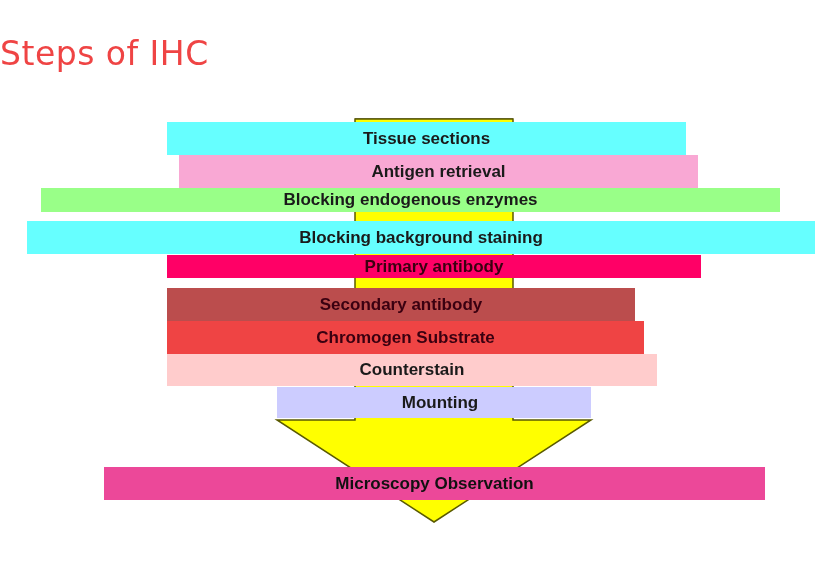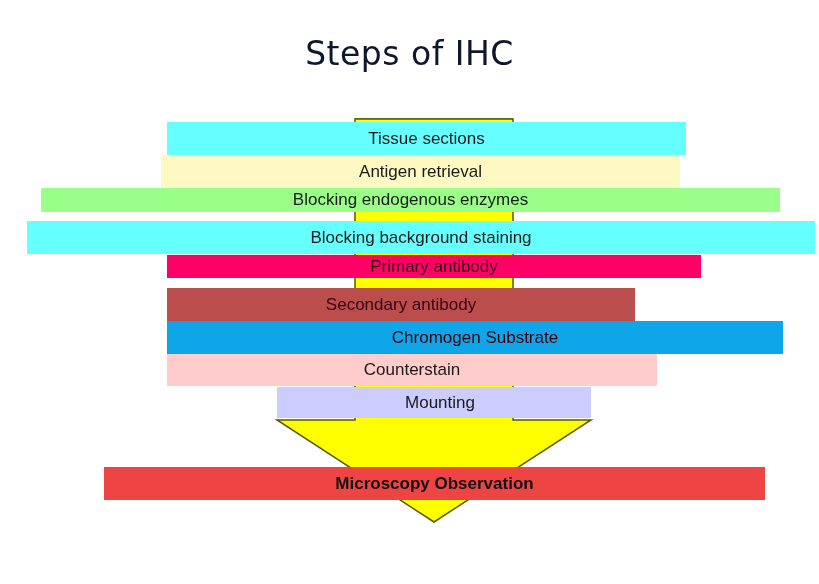--- a/index.html
+++ b/index.html
@@ -12,83 +12,83 @@
       height: 584px;
       position: relative;
       overflow: hidden;
       font-family: "DejaVu Sans", sans-serif;
     }
     .title {
       position: absolute;
       left: 0;
       top: 34px;
       width: 819px;
-      text-align: center;
       font-family: "DejaVu Sans", sans-serif;
       font-size: 33px;
-      color: #0f172a;
+      color: #ef4444;
       letter-spacing: 0.5px;
     }
     .arrow-svg {
       position: absolute;
       left: 0;
       top: 0;
       width: 819px;
       height: 584px;
     }
     .bar {
       position: absolute;
       display: flex;
       align-items: center;
       justify-content: center;
       font-family: "Liberation Sans", sans-serif;
       font-size: 17px;
       color: #1a1a1a;
       box-sizing: border-box;
       white-space: nowrap;
+      font-weight: bold;
     }
     .bar span { display: block; }
     .bar.dark-text { color: #3a0010; }
     .bar.bold { font-weight: bold; font-size: 17px; color: #111; }
   </style>
 </head>
 <body>
 
 <div class="title">Steps of IHC</div>
 
 <svg class="arrow-svg" viewBox="0 0 819 584" xmlns="http://www.w3.org/2000/svg">
 
   <line x1="355" y1="119" x2="513" y2="119" stroke="#555555" stroke-width="1.5"></line>
   <polygon points="355,119 513,119 513,420 591,420 434,522 277,420 355,420" fill="#FFFF00" stroke="#5a5a00" stroke-width="1.5"></polygon>
 </svg>
 
 <div id="bars">
   <div class="bar" style="left: 167px; top: 122px; width: 519px; height: 33px; background: rgb(102, 255, 255);">
       <span>Tissue sections</span>
     </div>
-  <div class="bar" style="left: 161px; top: 155px; width: 519px; height: 33px; background: #fef9c3;">
+  <div class="bar" style="left: 179px; top: 155px; width: 519px; height: 33px; background: #f9a8d4;">
       <span>Antigen retrieval</span>
     </div>
   <div class="bar" style="left: 41px; top: 188px; width: 739px; height: 24px; background: rgb(153, 255, 136);">
       <span>Blocking endogenous enzymes</span>
     </div>
   <div class="bar" style="left: 27px; top: 221px; width: 788px; height: 33px; background: rgb(102, 255, 255);">
       <span>Blocking background staining</span>
     </div>
   <div class="bar dark-text" style="left: 167px; top: 255px; width: 534px; height: 23px; background: rgb(255, 0, 102);">
       <span>Primary antibody</span>
     </div>
   <div class="bar dark-text" style="left: 167px; top: 288px; width: 468px; height: 33px; background: rgb(187, 77, 77);">
       <span>Secondary antibody</span>
     </div>
-  <div class="bar dark-text" style="left: 167px; top: 321px; width: 616px; height: 33px; background: #0ea5e9;">
+  <div class="bar dark-text" style="left: 167px; top: 321px; width: 477px; height: 33px; background: #ef4444;">
       <span>Chromogen Substrate</span>
     </div>
   <div class="bar" style="left: 167px; top: 354px; width: 490px; height: 32px; background: rgb(255, 204, 204);">
       <span>Counterstain</span>
     </div>
   <div class="bar" style="left: 277px; top: 387px; width: 314px; height: 31px; background: rgb(204, 204, 255); padding-left: 12px;">
       <span>Mounting</span>
     </div>
-  <div class="bar bold" style="left: 104px; top: 467px; width: 661px; height: 33px; background: #ef4444;">
+  <div class="bar bold" style="left: 104px; top: 467px; width: 661px; height: 33px; background: #ec4899;">
       <span>Microscopy Observation</span>
     </div>
 </div>
 
 </body></html>

